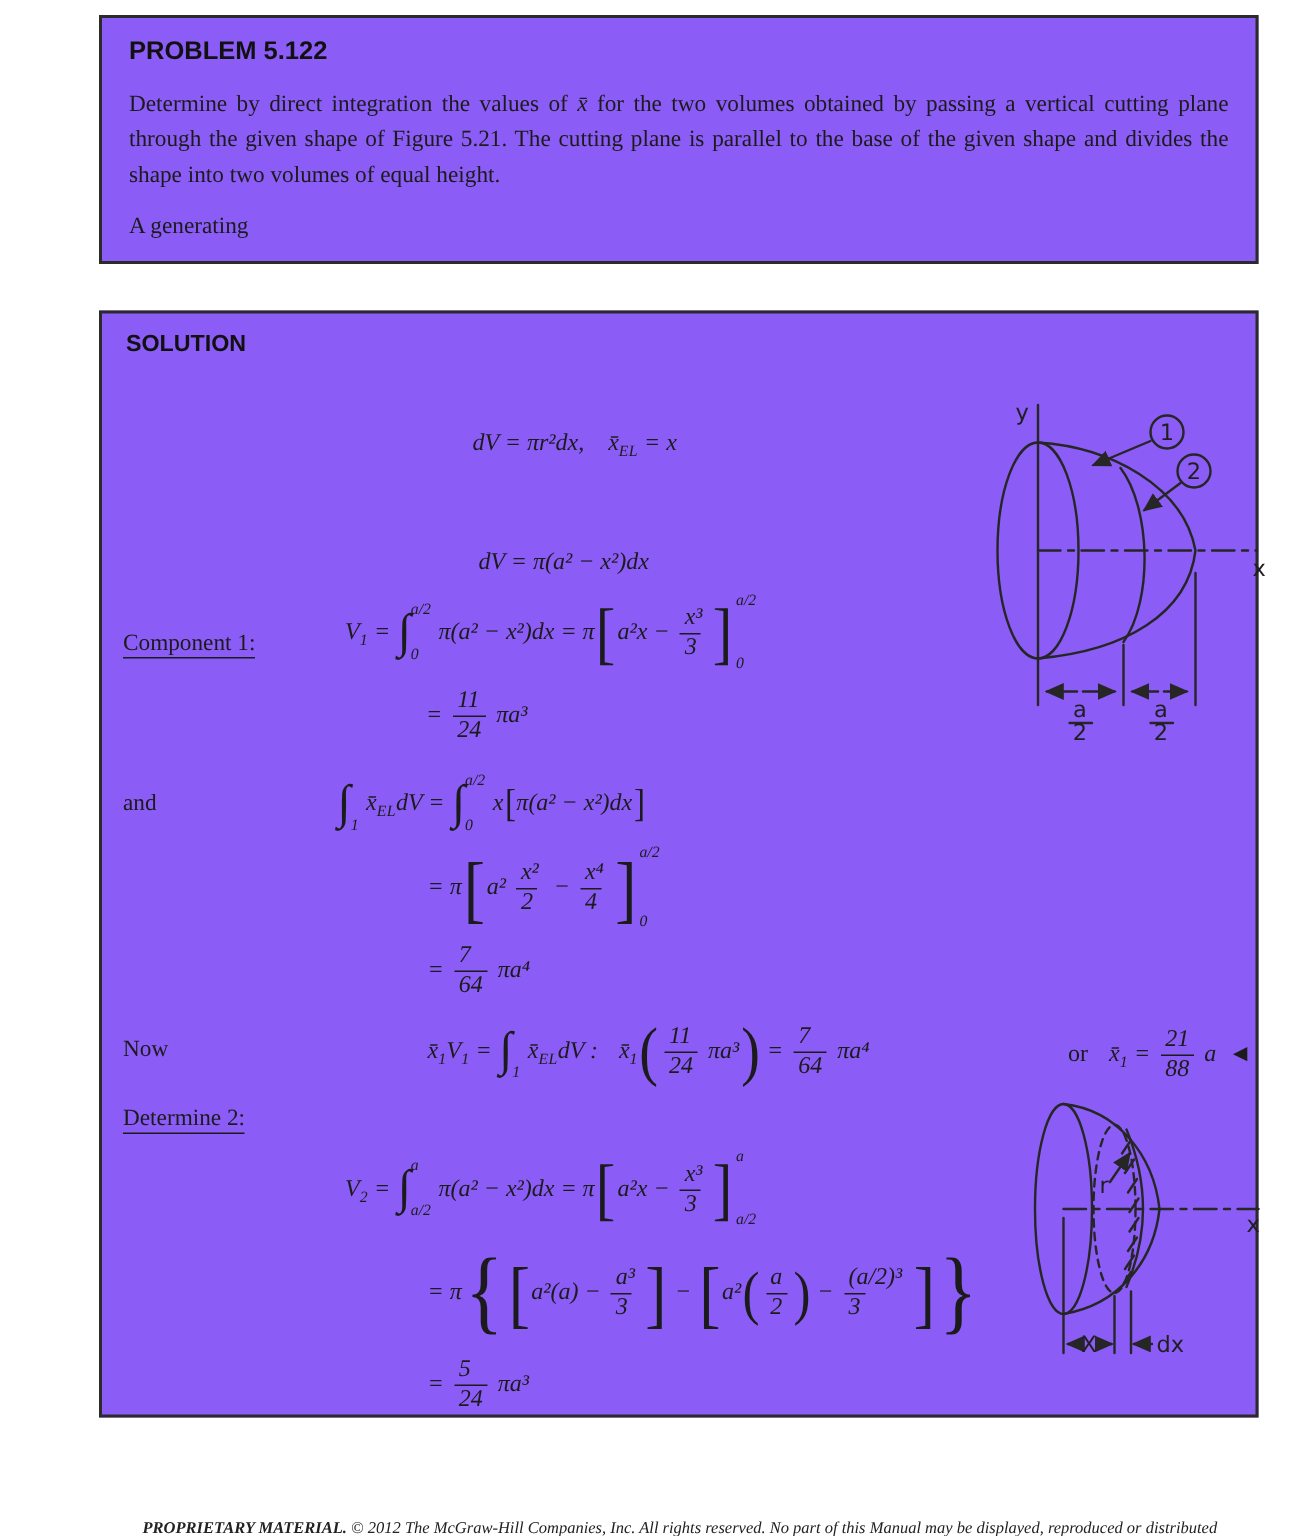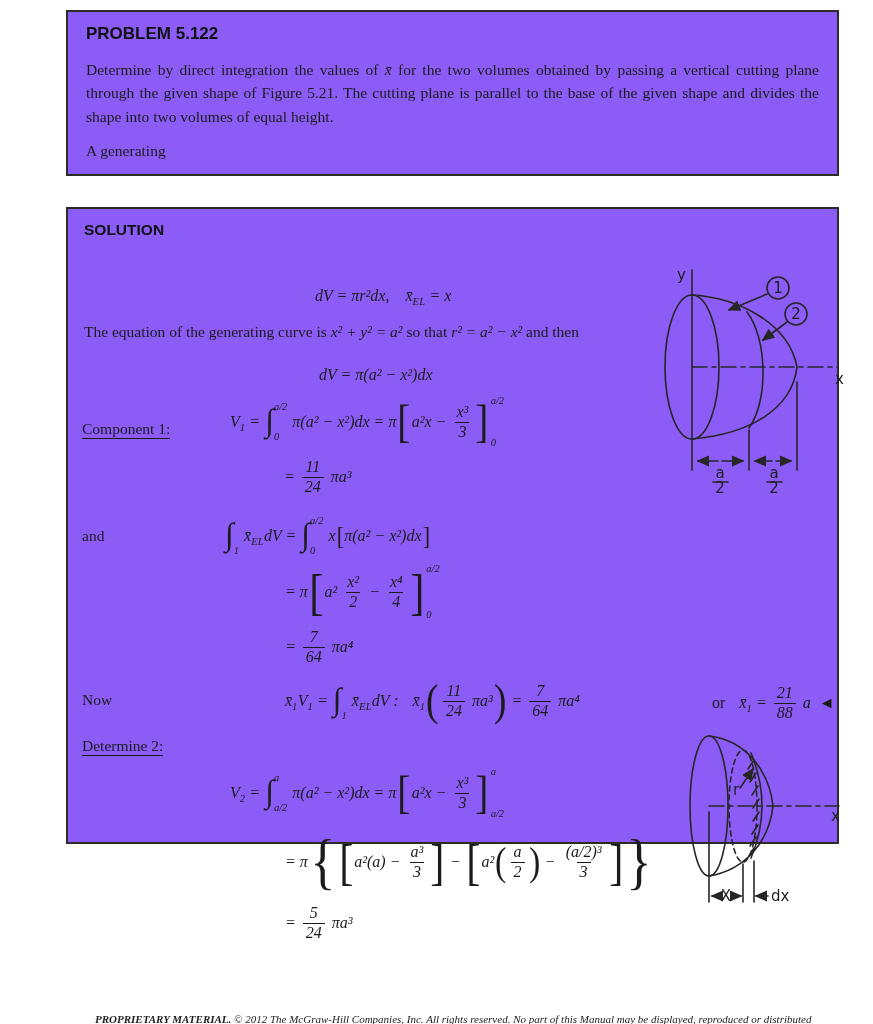--- a/index.html
+++ b/index.html
@@ -1,36 +1,36 @@
 <!DOCTYPE html>
 <html><head>
 <meta charset="utf-8">
 <style>
   html,body{margin:0;padding:0;}
   body{width:873px;height:1024px;position:relative;overflow:hidden;background:#ffffff;
        font-family:"Liberation Serif","DejaVu Serif",serif;color:#1b1b1b;}
   .box{position:absolute;border:2px solid #2b2b2b;background:#8b5cf6;box-sizing:border-box;}
   #problem-box{left:66px;top:10px;width:773px;height:166px;padding:12px 18px;}
-  #solution-box{left:66px;top:207px;width:773px;height:637px;}
+  #solution-box{left:66px;top:207px;width:773px;height:738px;}
   .btitle{font-family:"Liberation Sans","DejaVu Sans",sans-serif;font-weight:700;font-size:17px;color:#111;}
   #solution-box .btitle{position:absolute;left:16px;top:12px;font-size:15.5px;}
   .ptext{margin-top:14px;font-size:15.5px;line-height:1.5;text-align:justify;color:#1b1b1b;}
   .pshape{margin-top:14px;font-size:15.5px;}
   .imath{font-style:italic;}
   .pline{position:absolute;font-size:15.5px;white-space:pre;color:#1b1b1b;}
   .slabel{position:absolute;font-size:15.5px;color:#1b1b1b;}
   .uline{border-bottom:1.3px solid #1b1b1b;padding-bottom:1px;}
   
   .eq{position:absolute;display:flex;align-items:center;font-size:16px;color:#1b1b1b;
       font-family:"Liberation Serif","DejaVu Sans",serif;white-space:nowrap;}
   .mx{white-space:pre;font-style:italic;}
   .mup{white-space:pre;font-style:normal;}
   .msub{font-size:10.5px;font-style:italic;transform:translateY(5px);letter-spacing:0.3px;}
   .msp{display:inline-block;}
-  .frac{display:inline-flex;flex-direction:column;align-items:center;margin:0 3px;font-style:italic;}
+  .frac{display:inline-flex;flex-direction:column;align-items:flex-start;margin:0 3px;font-style:italic;}
   .frac .num{padding:0 3px 1px;line-height:1.05;}
   .frac .den{border-top:1.2px solid #1b1b1b;padding:1px 3px 0;line-height:1.05;}
   .integral{display:inline-flex;align-items:center;margin:0 3px 0 1px;}
   .isign{font-size:32px;line-height:1;font-style:normal;transform:translateY(-2px);}
   .ibounds{display:inline-flex;flex-direction:column;justify-content:space-between;height:40px;
            font-size:10.5px;font-style:italic;line-height:1;margin-right:2px;}
   .bigd{font-style:normal;line-height:0.8;display:inline-block;transform:scaleX(0.85);}
   .bigwrap{display:inline-flex;align-items:center;}
   .bbounds{display:inline-flex;flex-direction:column;justify-content:space-between;
            font-size:10.5px;font-style:italic;line-height:1;margin-left:1px;}
@@ -59,21 +59,20 @@
 
 
   <div class="eq" style="left:247px;top:74px;height:26px">
       <span class="mx">dV = πr²dx,</span>
       <span class="msp" style="width: 16px;"></span>
       <span class="mx">x̄</span>
       <span class="msub">EL</span>
       <span class="mx"> = x</span>
     </div>
 
-  <div class="pline" style="left:16px;top:114px"><span>The equation of the generating curve is </span><span class="imath">x² + y² = a²</span><span> so that </span><span class="imath">r² = a² − x²</span><span> and then</span></div>
 
   <div class="eq" style="left:251px;top:153px;height:26px">
       <span class="mx">dV = π(a² − x²)dx</span>
     </div>
 
   <div class="slabel" style="left:14px;top:211px"><span class="uline">Component 1:</span></div>
   <div class="eq" style="left:162px;top:182px;height:62px">
       <span class="mx">V</span>
       <span class="msub">1</span>
       <span class="mx"> = </span>

